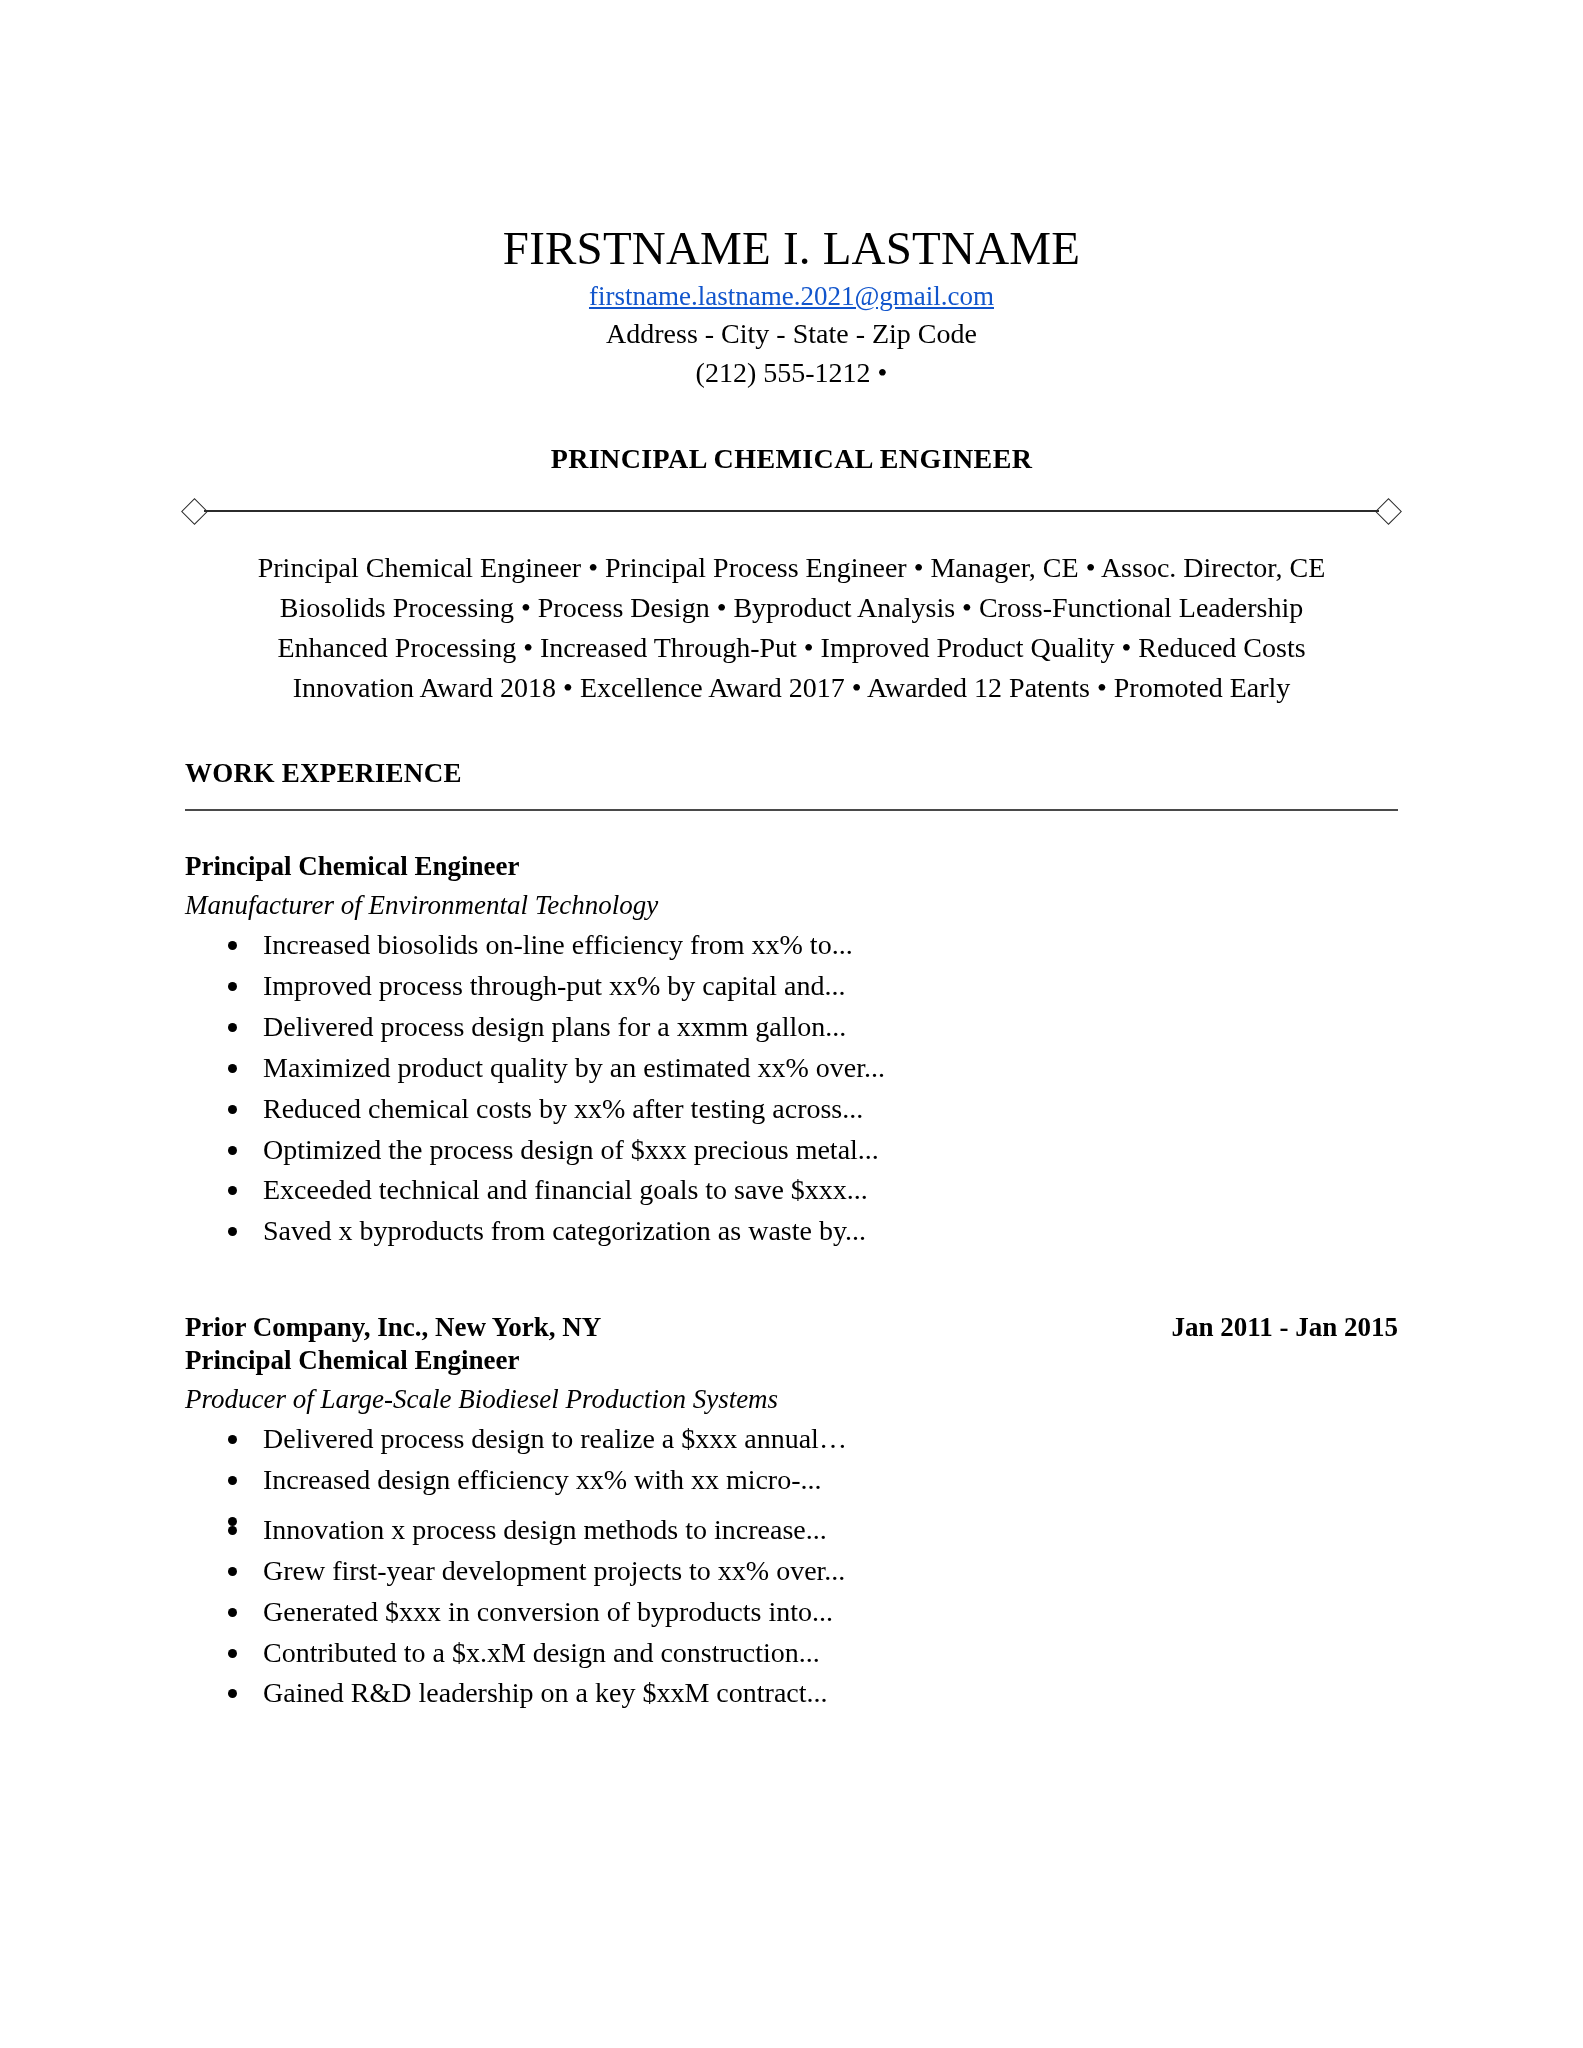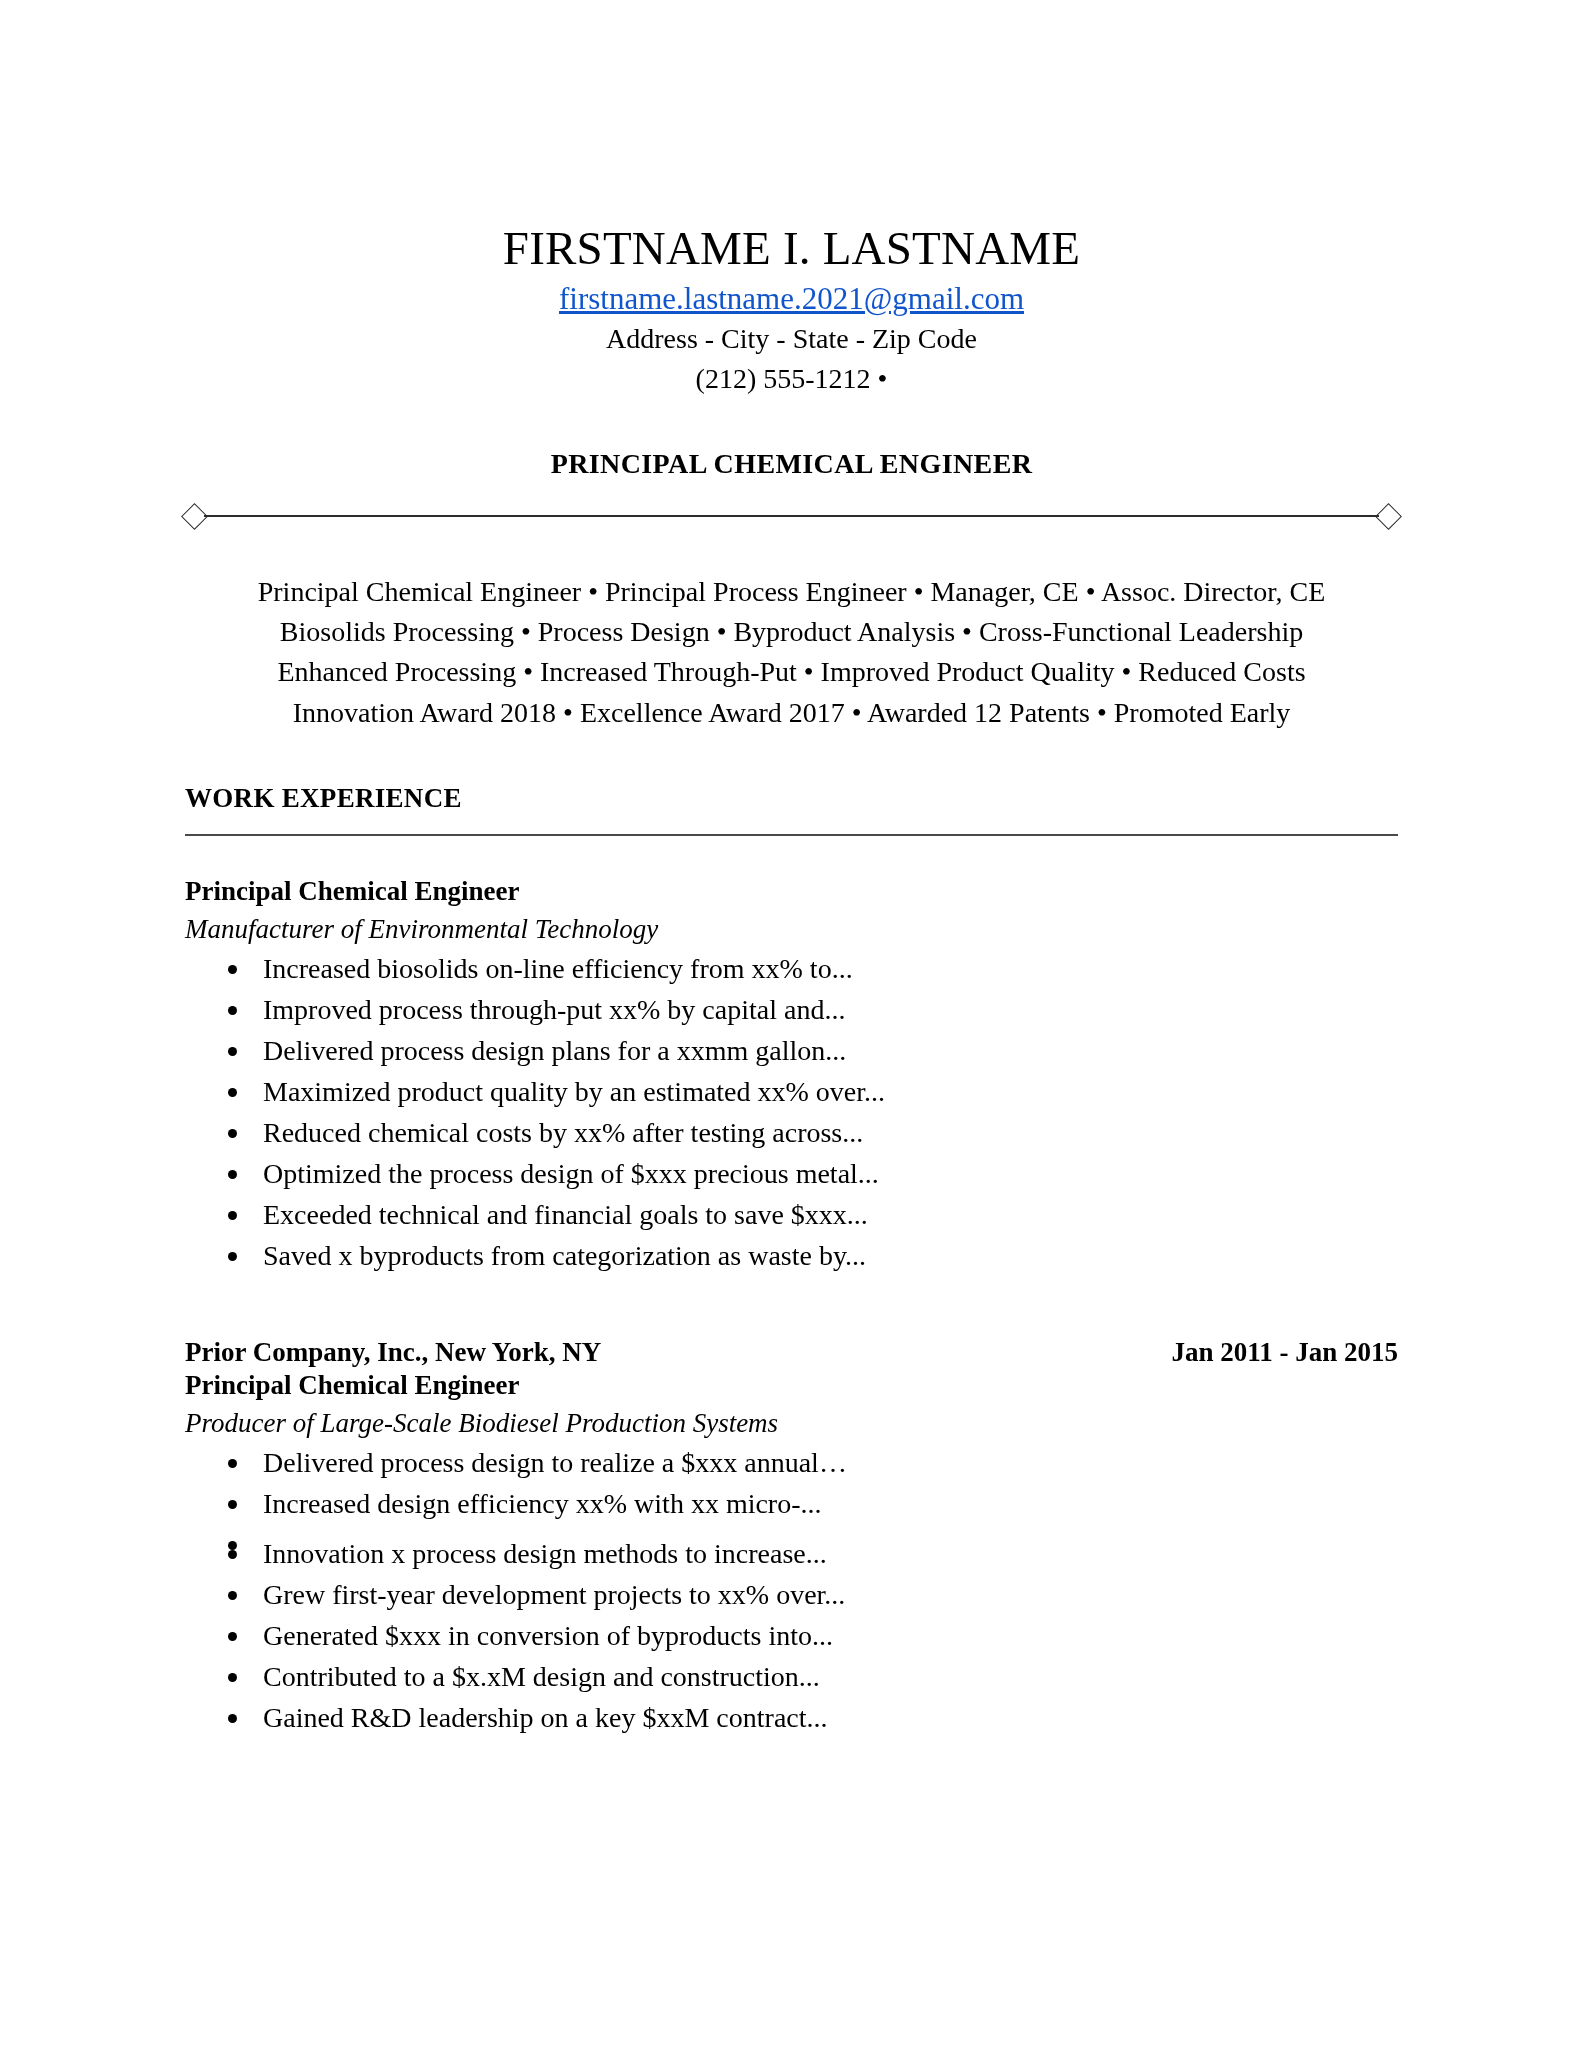--- a/index.html
+++ b/index.html
@@ -32,21 +32,21 @@
   }
   .full-name {
     font-size: 47px;
     line-height: 1.12;
     font-weight: 400;
     letter-spacing: 0.2px;
     margin: 0;
   }
   .email-line {
     margin-top: 4px;
-    font-size: 31px;
+    font-size: 27px;
     line-height: 1.3;
   }
   .email-link {
     color: #1155cc;
     text-decoration: underline;
     cursor: pointer;
   }
   .contact-line {
     font-size: 28px;
     line-height: 1.42;
@@ -77,21 +77,21 @@
     flex: 0 0 auto;
   }
   .divider-rule {
     flex: 1 1 auto;
     height: 0;
     border-top: 2px solid #2b2b2b;
   }
 
   
   .summary {
-    margin-top: 42px;
+    margin-top: 23px;
     text-align: center;
     font-size: 28px;
     line-height: 1.43;
   }
   .summary-line { white-space: nowrap; }
 
   
   .section {
     margin-top: 50px;
   }

